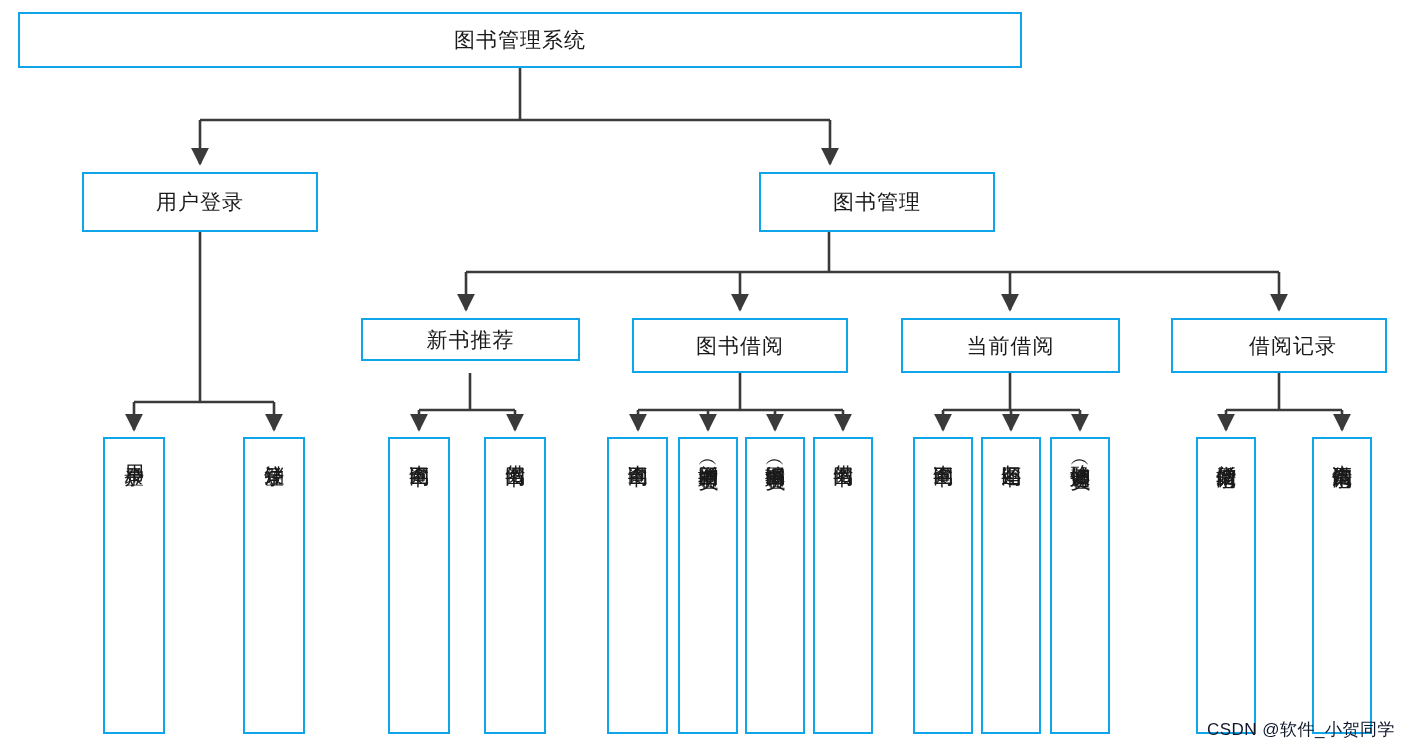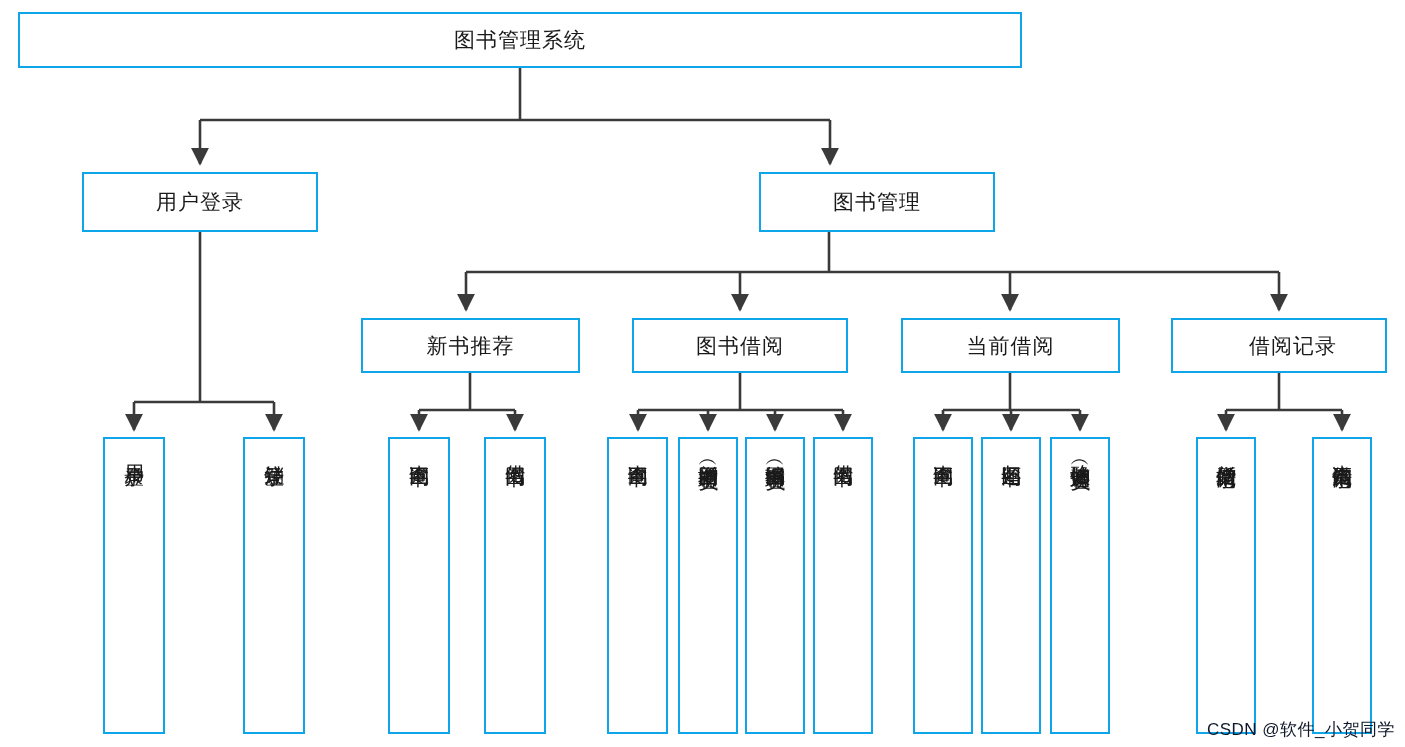--- a/index.html
+++ b/index.html
@@ -123,21 +123,21 @@
     <span>图书管理系统</span>
   </div>
 
   <div class="node h" style="left:82px; top:172px; width:236px; height:60px;">
     <span>用户登录</span>
   </div>
   <div class="node h" style="left:711px; top:172px; width:236px; height:60px;margin-left:48px;">
     <span>图书管理</span>
   </div>
 
-  <div class="node h" style="left:361px; top:318px; width:219px; height:55px;">
+  <div class="node h" style="left:361px; top:318px; width:219px; height:43px;">
     <span>新书推荐</span>
   </div>
   <div class="node h" style="left:901px; top:318px; width:219px; height:55px;">
     <span>当前借阅</span>
   </div>
   <div class="node h" style="left:632px; top:318px; width:216px; height:55px;">
     <span>图书借阅</span>
   </div>
   <div class="node h" style="left:1171px; top:318px; width:216px; height:55px;padding-left:28px;">
     <span>借阅记录</span>

